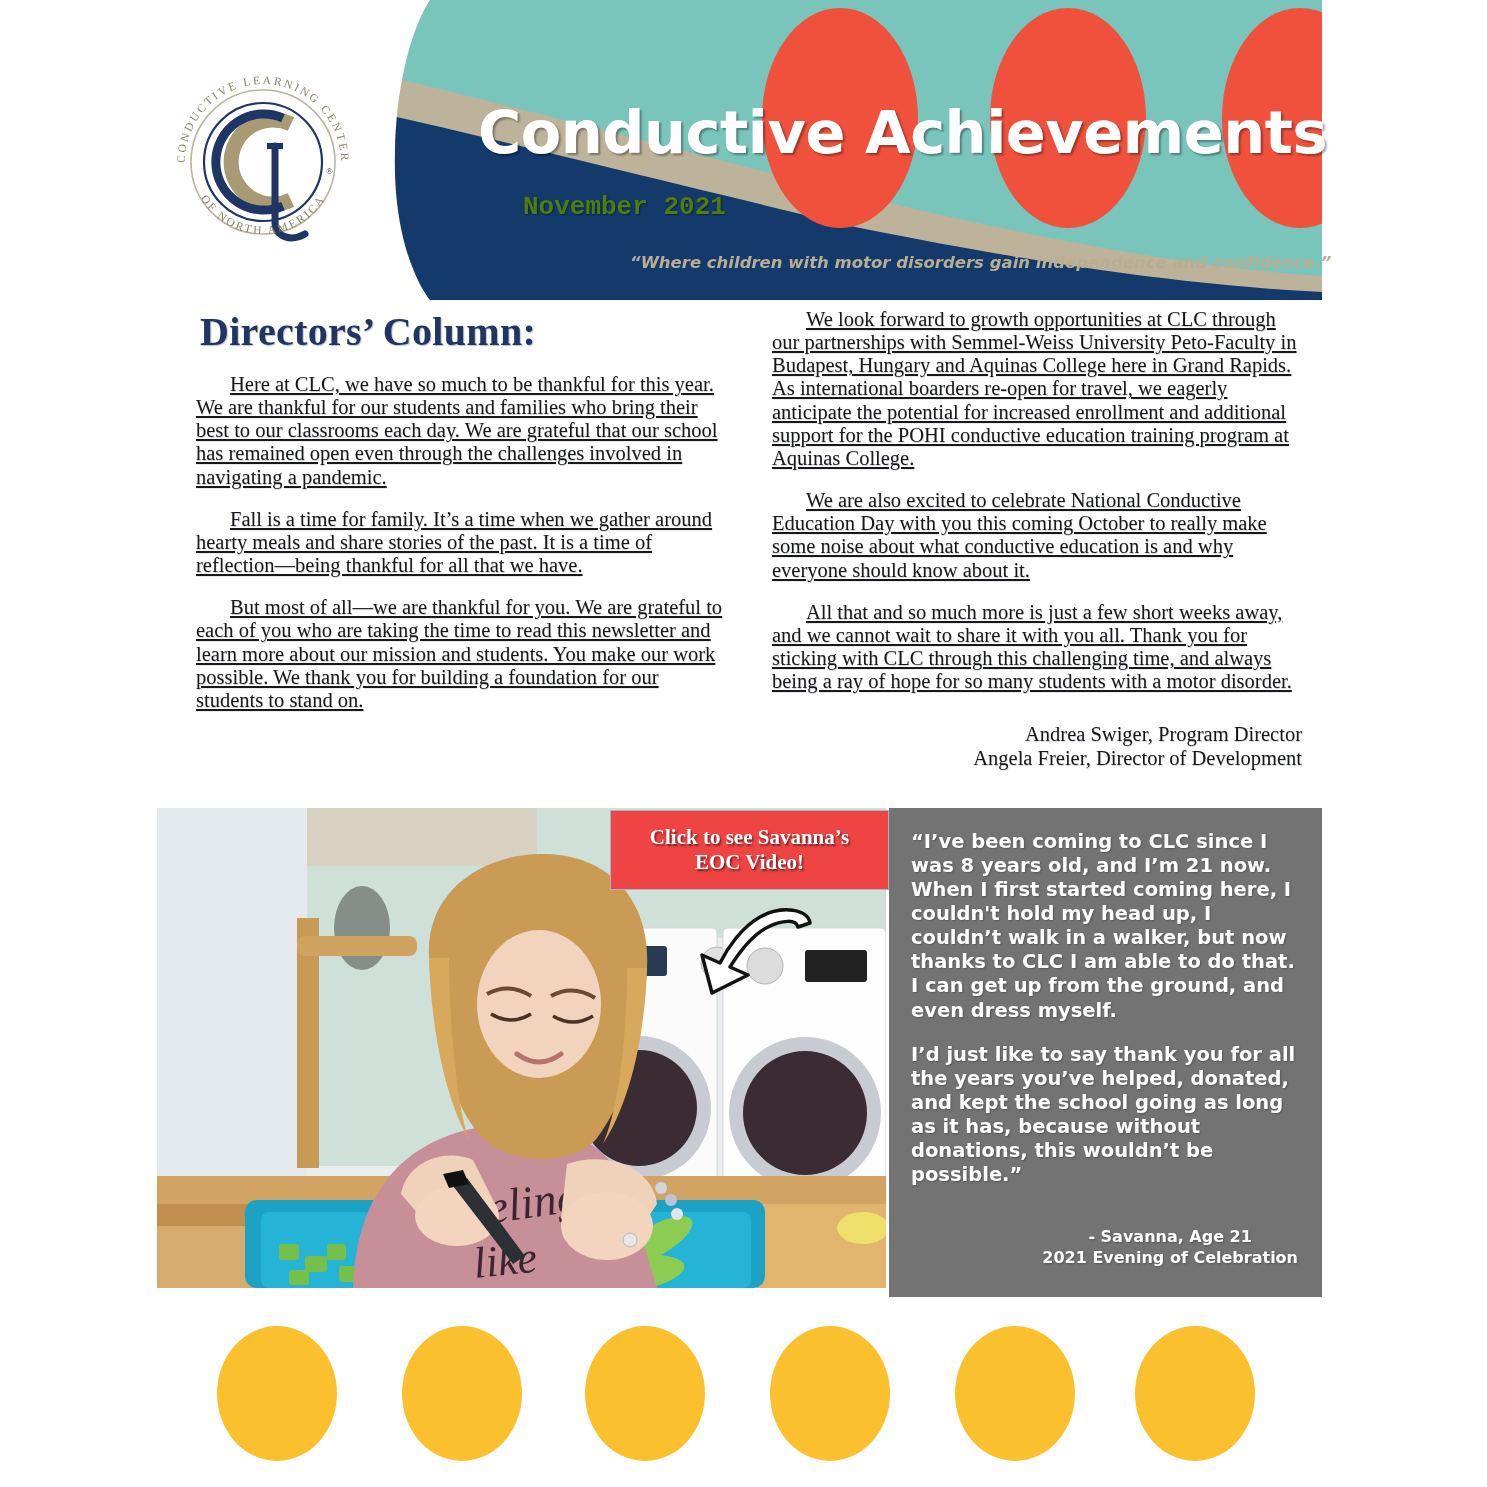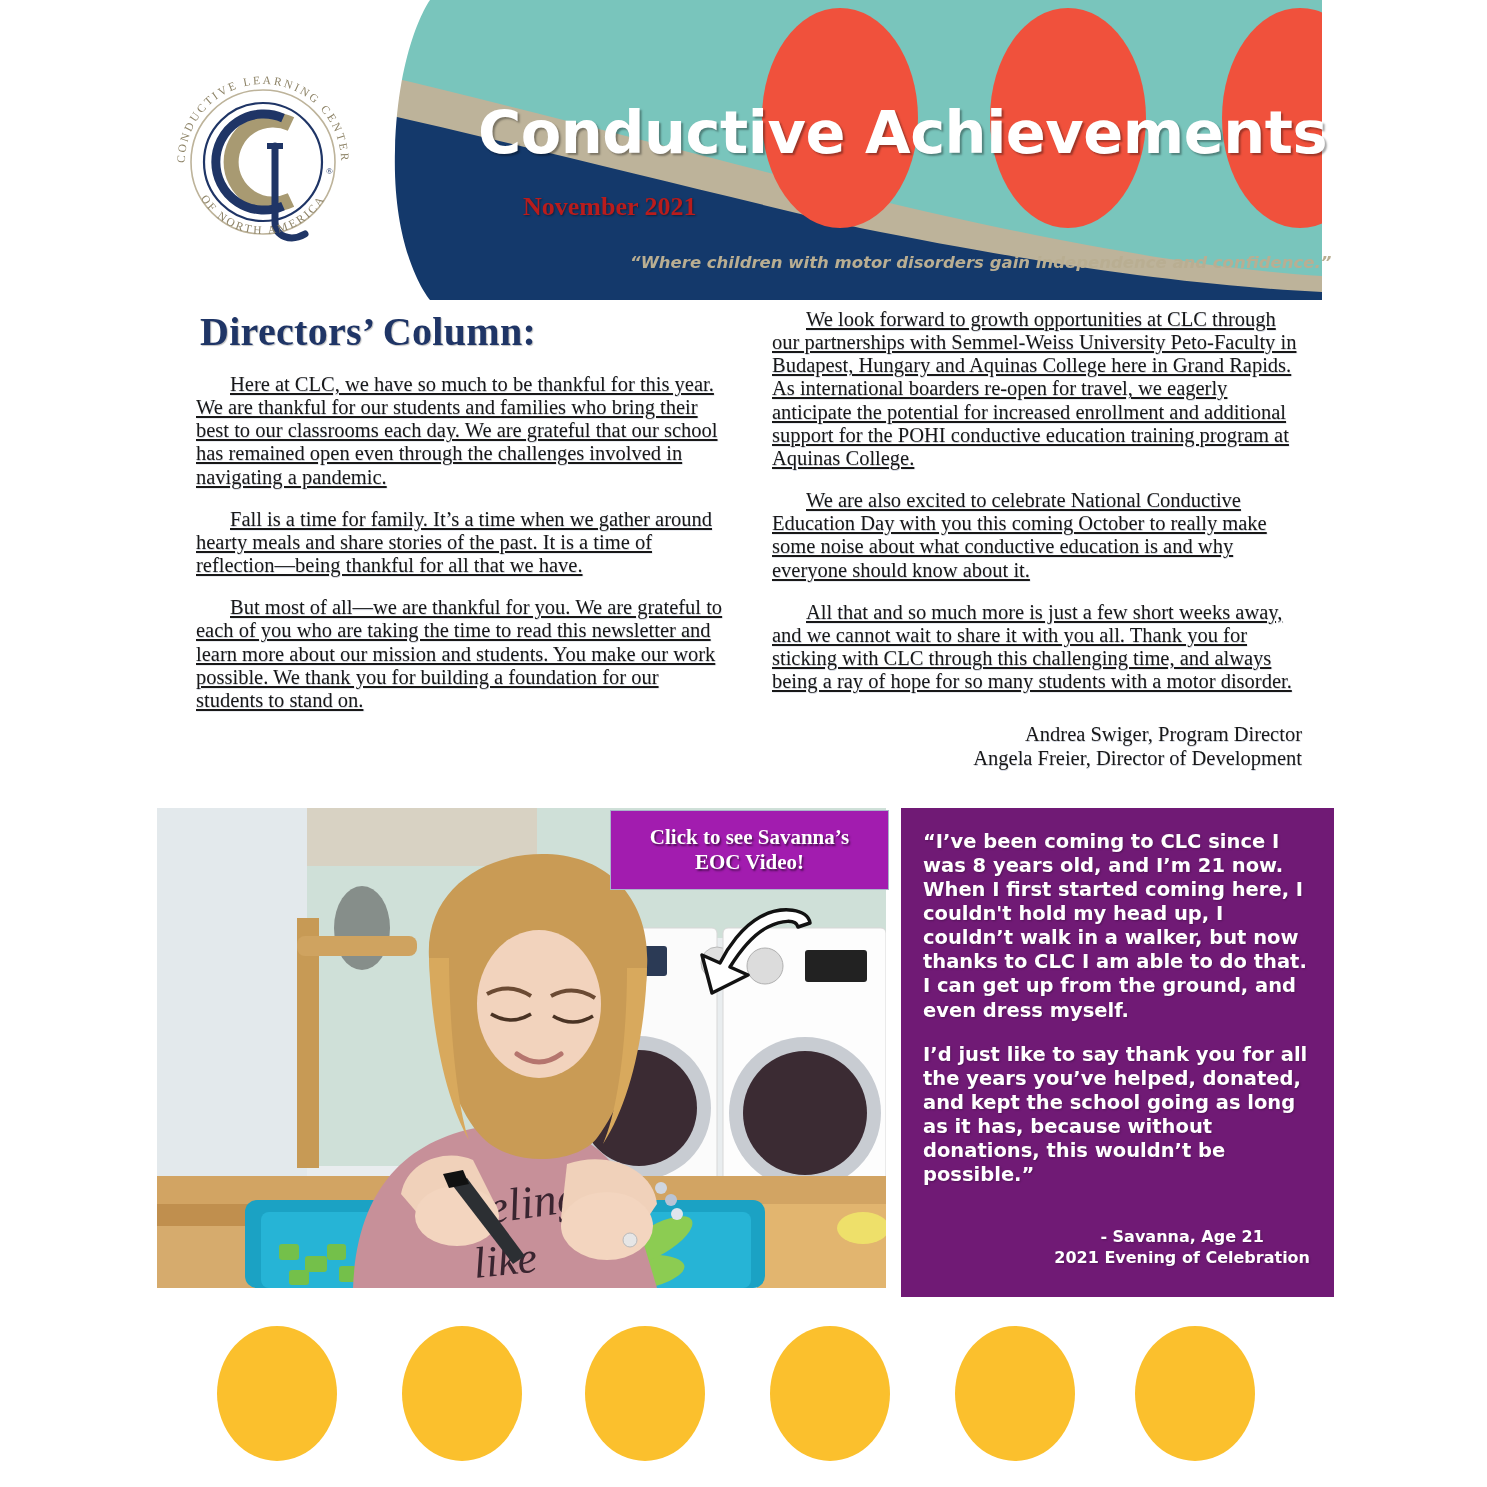--- a/index.html
+++ b/index.html
@@ -36,24 +36,24 @@
     letter-spacing: -0.5px;
     color: #ffffff;
     text-shadow: 2px 2px 2px rgba(0,0,0,0.35);
     white-space: nowrap;
     z-index: 6;
   }
   .header-date {
     position: absolute;
     left: 523px;
     top: 192px;
-    font-family: Liberation Serif, serif;
+    font-family: Liberation Mono, monospace;
     font-weight: bold;
     font-size: 26px;
-    color: #b91c1c;
+    color: #4d7c0f;
     text-shadow: 1px 1px 2px rgba(0,0,0,0.4);
     white-space: nowrap;
     z-index: 6;
   }
   .header-tagline {
     position: absolute;
     left: 630px;
     top: 253px;
     font-family: "DejaVu Sans", sans-serif;
     font-style: italic;
@@ -127,21 +127,21 @@
     background: #e7ecef;
   }
   .photo-svg { position:absolute; left:0; top:0; width:729px; height:480px; }
 
   .video-banner {
     position: absolute;
     left: 610px;
     top: 810px;
     width: 277px;
     height: 78px;
-    background: #a21caf;
+    background: #ef4444;
     border: 1px solid #a9b6c9;
     z-index: 12;
     display: flex;
     flex-direction: column;
     align-items: center;
     justify-content: center;
     cursor: pointer;
   }
   .video-banner span {
     font-family: "Liberation Serif", serif;
@@ -163,24 +163,23 @@
     pointer-events: none;
   }
 
   
   .testimonial {
     position: absolute;
     left: 889px;
     top: 808px;
     width: 433px;
     height: 489px;
-    background: #701a75;
+    background: #737373;
     box-sizing: border-box;
     padding: 22px 24px 16px 22px;
-    margin-left: 12px;
   }
   .testimonial p {
     font-family: "DejaVu Sans", sans-serif;
     font-weight: bold;
     font-size: 19.5px;
     line-height: 1.235;
     color: #ffffff;
     margin: 0 0 20px 0;
     text-shadow: 1px 1px 2px rgba(0,0,0,0.25);
   }

